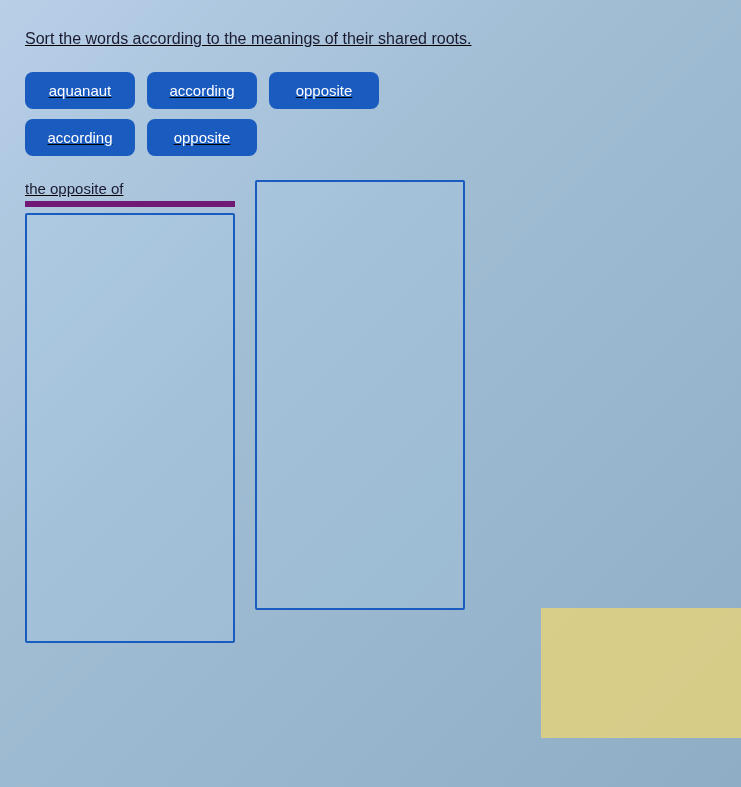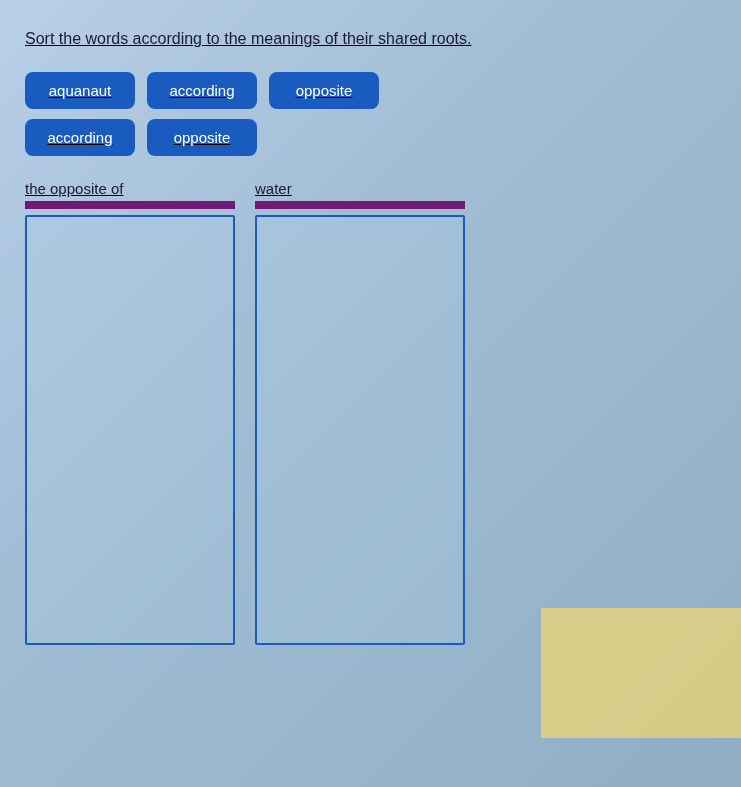--- a/index.html
+++ b/index.html
@@ -66,21 +66,21 @@
     .drop-zone-container {
       display: flex;
       flex-direction: column;
     }
 
     .drop-zone-label {
       font-size: 15px;
       color: #1a1a2e;
       margin-bottom: 6px;
       padding-bottom: 4px;
-      border-bottom: 8px solid #701a75;
+      border-bottom: 6px solid #701a75;
       width: 100%;
       text-align: left;
     }
 
     .drop-zone-box {
       border: 2px solid #1a5bbf;
       background: rgba(173, 207, 230, 0.25);
       width: 210px;
       height: 430px;
       border-radius: 2px;
@@ -114,19 +114,18 @@
       <button class="word-btn">opposite</button>
     </div>
   </div>
 
   <div class="drop-zones-area">
     <div class="drop-zone-container">
       <div class="drop-zone-label">the opposite of</div>
       <div class="drop-zone-box"></div>
     </div>
     <div class="drop-zone-container">
-      <div class="drop-zone-label">water</div>
       <div class="drop-zone-box"></div>
     </div>
   </div>
 
   <div class="yellow-block"></div>
 </div>
 
 </body></html>

